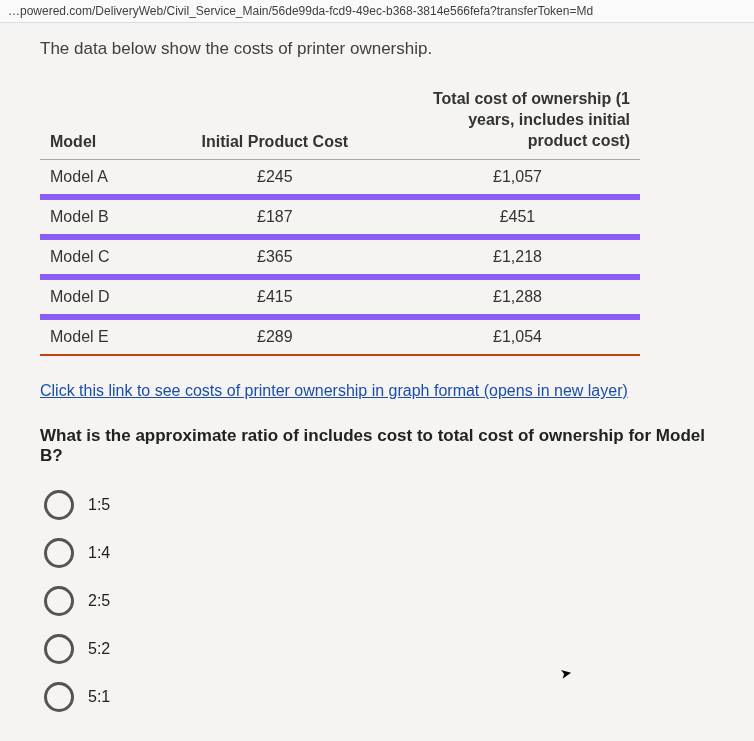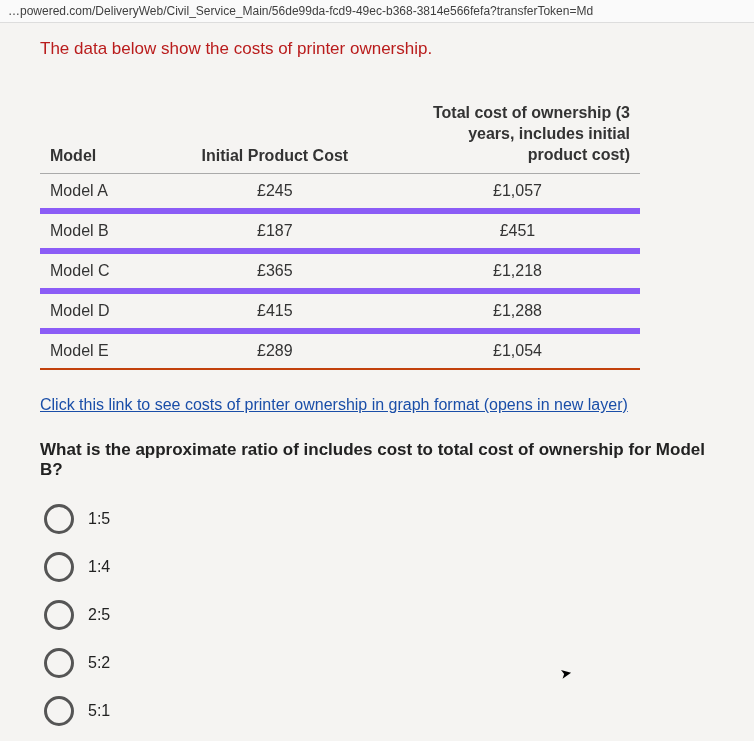--- a/index.html
+++ b/index.html
@@ -19,22 +19,22 @@
       white-space: nowrap;
       overflow: hidden;
       border-bottom: 1px solid #ddd;
       background: #fafafa;
     }
     .content {
       padding: 16px 28px 0 40px;
     }
     .intro {
       font-size: 17px;
-      color: #b91c1c;
-      margin-bottom: 36px;
+      color: #404040;
+      margin-bottom: 22px;
     }
     table {
       border-collapse: collapse;
       width: 600px;
       margin-bottom: 26px;
     }
     th, td {
       text-align: left;
       padding: 8px 10px;
       font-size: 16px;
@@ -102,21 +102,21 @@
 
 <div class="content">
 
   <p class="intro">The data below show the costs of printer ownership.</p>
 
   <table>
     <thead>
       <tr>
         <th>Model</th>
         <th class="col-initial">Initial Product Cost</th>
-        <th class="col-total">Total cost of ownership (3 years, includes initial product cost)</th>
+        <th class="col-total">Total cost of ownership (1 years, includes initial product cost)</th>
       </tr>
     </thead>
     <tbody id="table-body">
         <tr>
           <td>Model A</td>
           <td class="num">£245</td>
           <td class="num">£1,057</td>
         </tr>
         <tr>
           <td>Model B</td>

